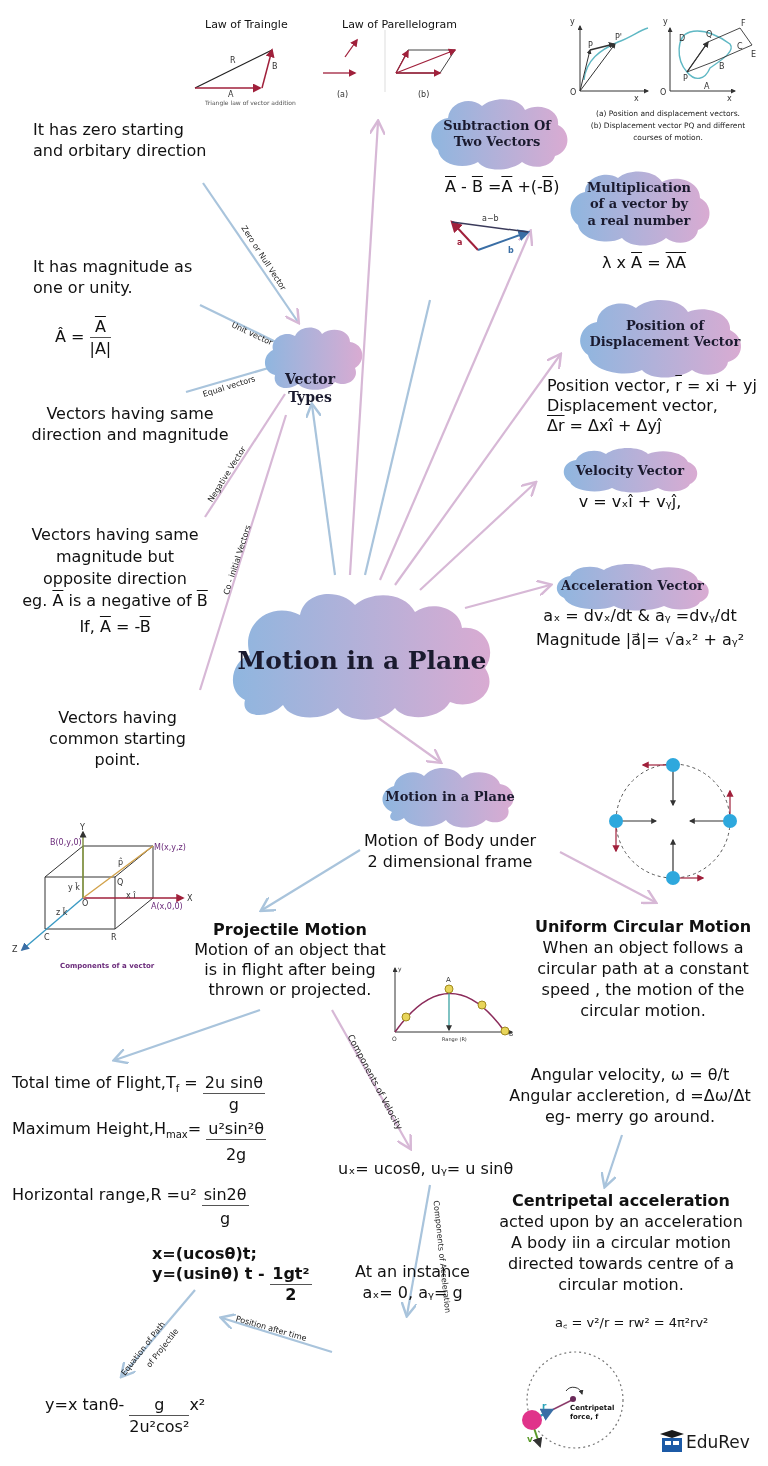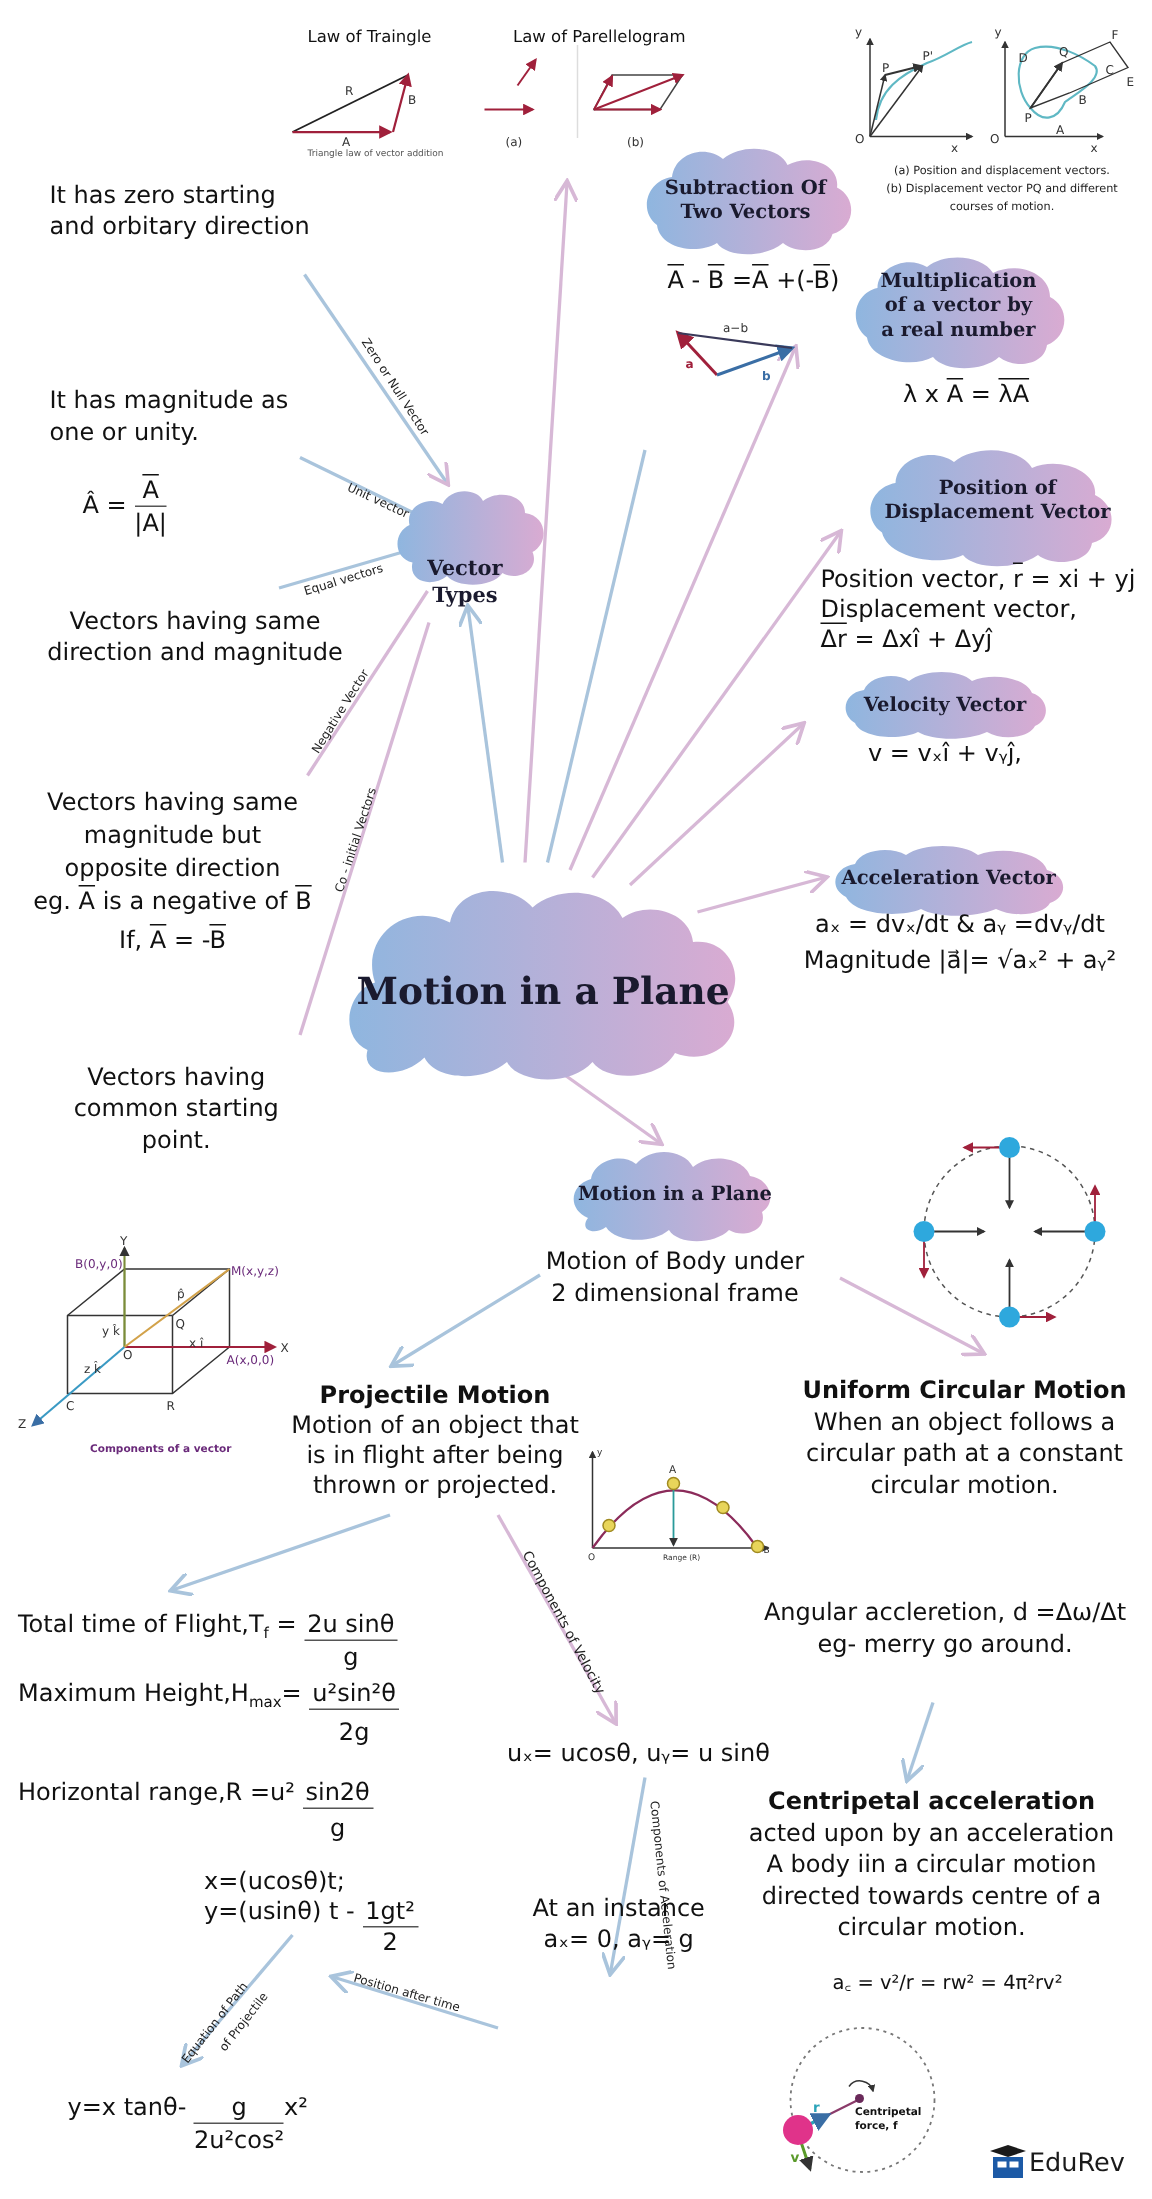--- a/index.html
+++ b/index.html
@@ -347,21 +347,21 @@
 </div>
 <div class="abs txt" style="left:12px;top:1118px;">
   <span>Maximum Height,H</span><sub>max</sub>=
   <span class="frac" style="vertical-align:top;"><span class="num">u²sin²θ</span><span class="den" style="margin-top:4px;">2g</span></span>
 </div>
 <div class="abs txt" style="left:12px;top:1184px;">
   <span>Horizontal range,R =u² </span>
   <span class="frac" style="vertical-align:top;"><span class="num">sin2θ</span><span class="den" style="margin-top:2px;">g</span></span>
 </div>
 
-<div class="abs txt" style="left:136px;top:1244px;line-height:20px;">
+<div class="abs txt" style="left:152px;top:1244px;line-height:20px;font-weight:bold;">
   <div>x=(ucosθ)t;</div>
   <div><span>y=(usinθ) t - </span><span class="frac" style="vertical-align:top;"><span class="num">1gt²</span><span class="den">2</span></span></div>
 </div>
 
 <div class="edge-label" style="left:123px;top:1370px;transform:rotate(-52deg);">Equation of Path</div>
 <div class="edge-label" style="left:148px;top:1362px;transform:rotate(-52deg);">of Projectile</div>
 <div class="edge-label" style="left:236px;top:1314px;transform:rotate(16deg);">Position after time</div>
 
 <div class="abs txt" style="left:45px;top:1394px;">
   <span>y=x tanθ- </span><span class="frac" style="vertical-align:top;"><span class="num" style="padding:0 18px;">g</span><span class="den">2u²cos²</span></span><span>x²</span>
@@ -372,23 +372,25 @@
 <div class="edge-label" style="left:436px;top:1196px;font-size:8px;transform:rotate(84deg);">Components of Acceleration</div>
 <div class="abs txt center" style="left:340px;top:1261px;width:145px;">
   <div>At an instance</div>
   <div>aₓ= 0, aᵧ= g</div>
 </div>
 
 <div class="abs txt center" style="left:528px;top:916px;width:230px;line-height:21px;">
   <div style="font-weight:bold;">Uniform Circular Motion</div>
   <div>When an object follows a</div>
   <div>circular path at a constant</div>
+  <div>speed , the motion of the</div>
   <div>circular motion.</div>
 </div>
 <div class="abs txt center" style="left:500px;top:1064px;width:260px;">
+  <div>Angular velocity, ω =  θ/t</div>
   <div>Angular accleretion, d =Δω/Δt</div>
   <div>eg- merry go around.</div>
 </div>
 
 <div class="abs txt center" style="left:490px;top:1190px;width:262px;line-height:21px;">
   <div style="font-weight:bold;">Centripetal acceleration</div>
   <div>acted upon by an acceleration</div>
   <div>A body iin a circular motion</div>
   <div>directed towards centre of a</div>
   <div>circular motion.</div>

